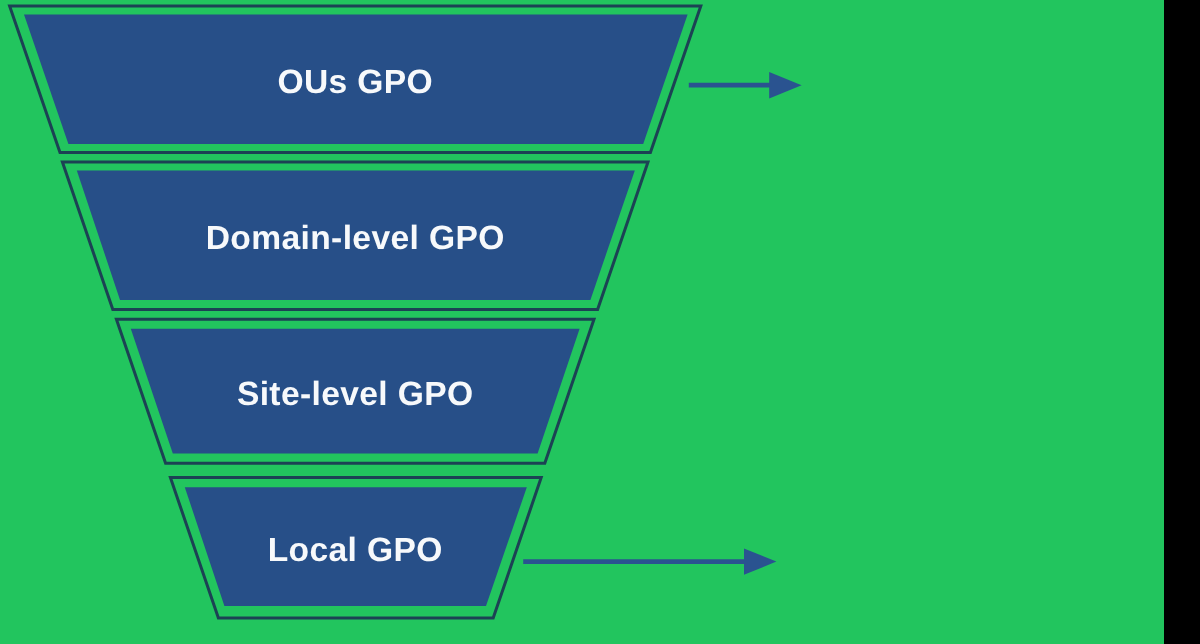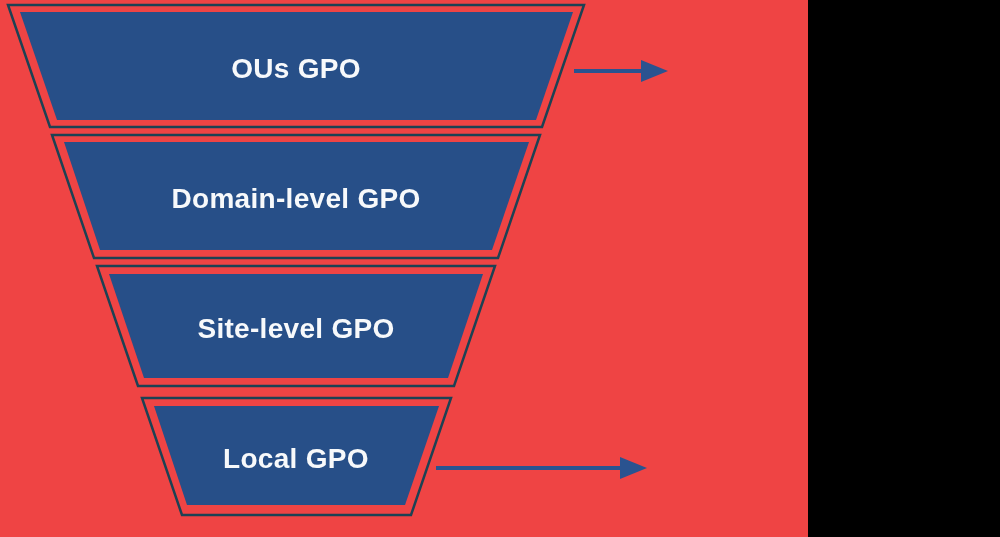--- a/index.html
+++ b/index.html
@@ -5,23 +5,23 @@
   html, body {
     margin: 0;
     padding: 0;
     background: #000000;
     width: 1000px;
     height: 537px;
     overflow: hidden;
   }
   .stage {
     position: relative;
-    width: 808px;
+    width: 970px;
     height: 537px;
-    background: #ef4444;
+    background: #22c55e;
   }
   svg {
     display: block;
   }
   .level-label {
     font-family: "Liberation Sans", sans-serif;
     font-weight: 700;
     font-size: 28px;
     letter-spacing: 0.3px;
   }

